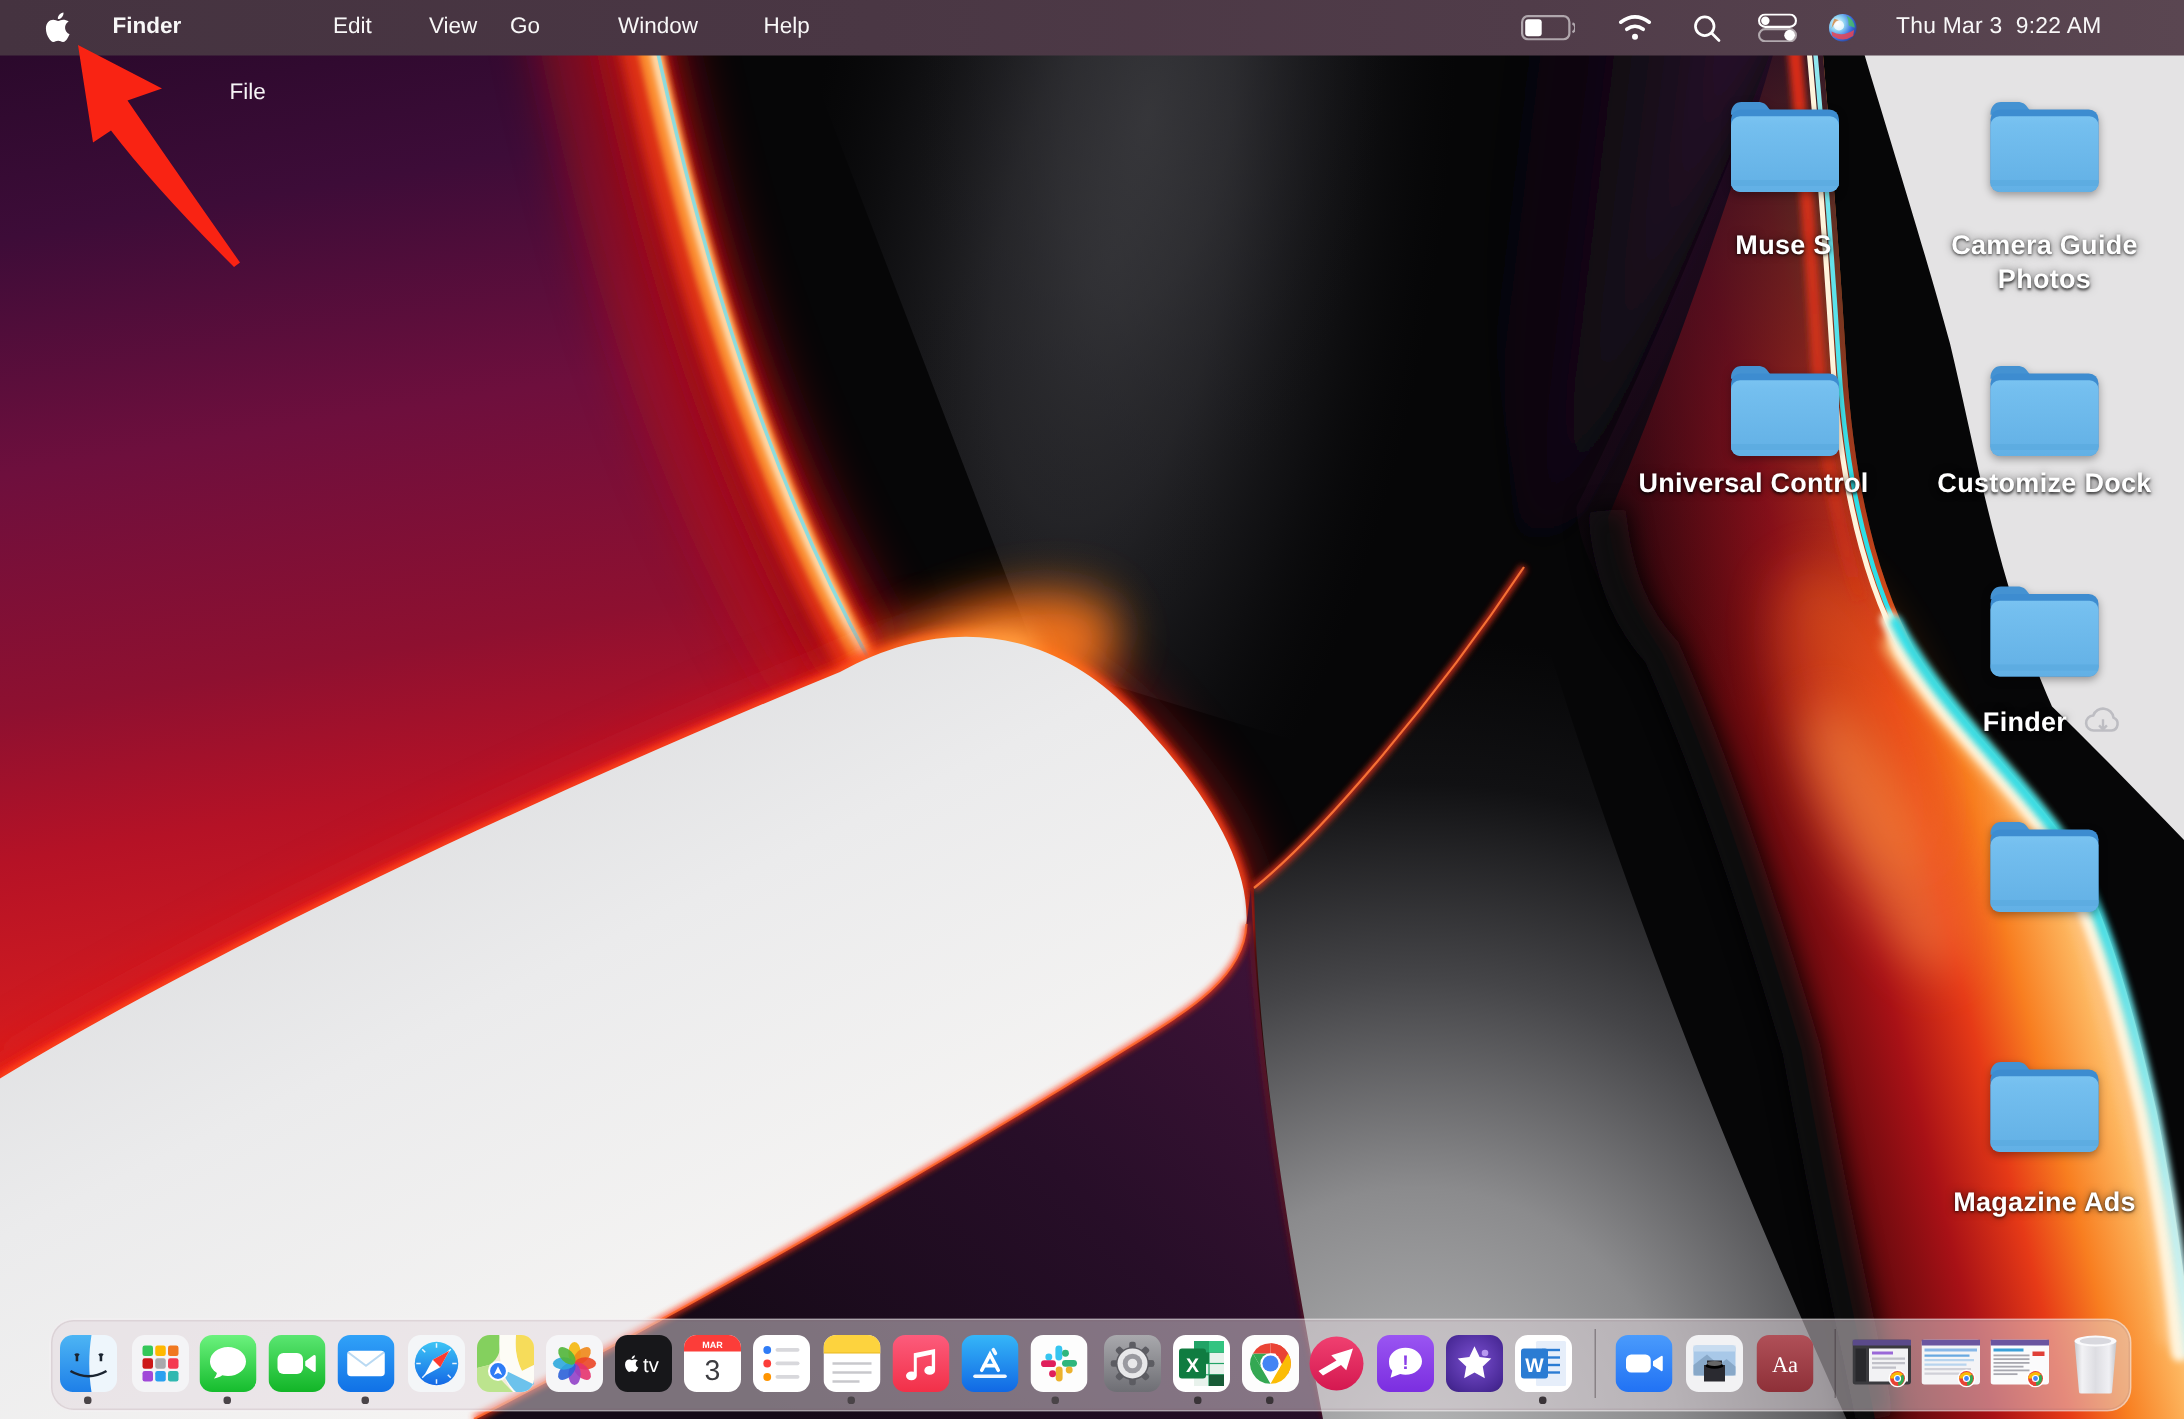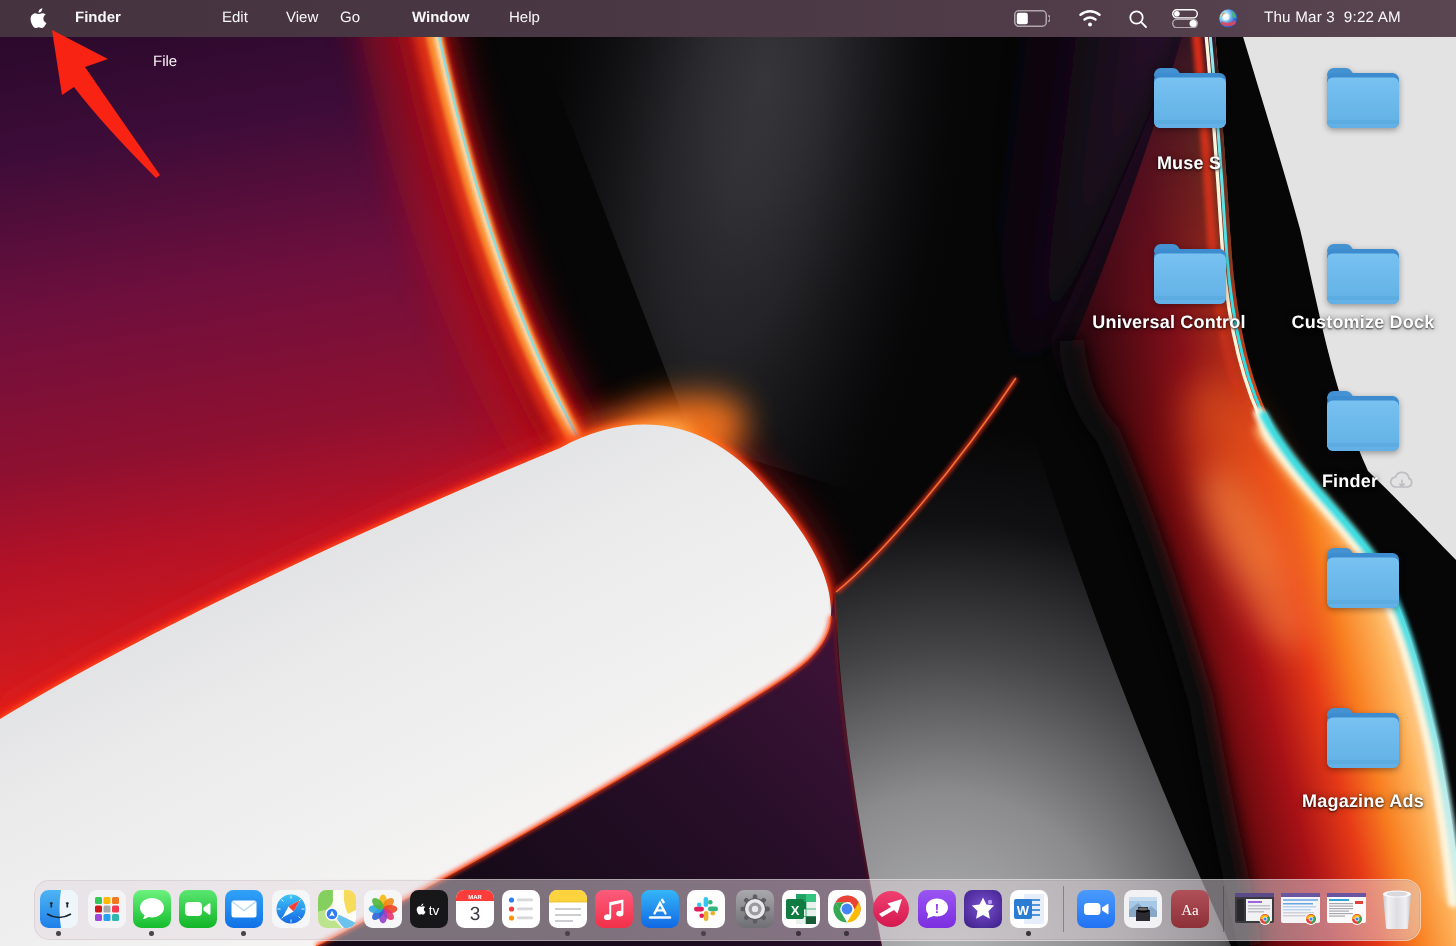--- a/index.html
+++ b/index.html
@@ -161,21 +161,21 @@
 <div class="abs" style="left:0;top:0;width:1456px;height:37px;color:rgba(255,255,255,.96);font-size:15px;">
   <svg class="abs" style="left:29px;top:8px" width="19" height="22" viewBox="0 0 19 22">
     <path fill="#fff" d="M13.1,5.2c-1.1,0-2.5,0.8-3.3,0.8C8.9,6,7.7,5.2,6.5,5.2C4.1,5.3,1.6,7.2,1.6,11.1c0,2.3,0.9,4.8,2,6.4 c0.9,1.3,1.8,2.5,3,2.5c1.2,0,1.7-0.8,3.2-0.8c1.5,0,1.9,0.8,3.2,0.8c1.3,0,2.2-1.2,3-2.5c0.6-1,0.9-1.5,1.4-2.6 c-3.6-1.4-4.2-6.6-0.6-8.5C15.9,5.6,14.1,5.2,13.1,5.2z"></path>
     <path fill="#fff" d="M12.4,3.3c0.6-0.8,1.1-1.9,0.9-3c-1,0.1-2.1,0.7-2.8,1.5C9.9,2.5,9.4,3.6,9.6,4.7C10.7,4.8,11.8,4.1,12.4,3.3z"></path>
   </svg>
   <span class="abs" style="left:75px;top:9px;font-weight:700;">Finder</span>
   <span class="abs" style="left:153px;top:9px;margin-top:44px;">File</span>
   <span class="abs" style="left:222px;top:9px;">Edit</span>
   <span class="abs" style="left:286px;top:9px;">View</span>
   <span class="abs" style="left:340px;top:9px;">Go</span>
-  <span class="abs" style="left:412px;top:9px;font-weight:bold;">Window</span>
+  <span class="abs" style="left:412px;top:9px;">Window</span>
   <span class="abs" style="left:509px;top:9px;">Help</span>
 
   <svg class="abs" style="left:1014px;top:10px" width="36" height="17" viewBox="0 0 36 17">
     <rect x="0.75" y="0.75" width="31.5" height="15.5" rx="4" fill="none" stroke="rgba(255,255,255,.55)" stroke-width="1.5"></rect>
     <path d="M34.3,5.5 a3.3,3.3 0 0 1 0,6" fill="none" stroke="rgba(255,255,255,.55)" stroke-width="1.5"></path>
     <rect x="2.8" y="2.8" width="11" height="11.4" rx="2" fill="#fff"></rect>
   </svg>
 
   <svg class="abs" style="left:1078px;top:9px" width="24" height="18" viewBox="0 0 24 18">
     <path d="M12,15.5 m-2,0 a2,2 0 1 0 4,0 a2,2 0 1 0 -4,0" fill="#fff"></path>
@@ -230,20 +230,21 @@
 </svg>
 
 <div class="abs" style="left:1148px;top:62px;filter:drop-shadow(0 2px 3px rgba(0,0,0,.35))"><svg width="84" height="70">
         <use href="#folder"></use>
       </svg></div>
 <div class="flabel" style="left:1108px;top:152px;width:162px;">Muse S</div>
 
 <div class="abs" style="left:1321px;top:62px;filter:drop-shadow(0 2px 3px rgba(0,0,0,.35))"><svg width="84" height="70">
         <use href="#folder"></use>
       </svg></div>
+<div class="flabel" style="left:1282px;top:152px;width:162px;">Camera Guide<br>Photos</div>
 
 <div class="abs" style="left:1148px;top:238px;filter:drop-shadow(0 2px 3px rgba(0,0,0,.35))"><svg width="84" height="70">
         <use href="#folder"></use>
       </svg></div>
 <div class="flabel" style="left:1088px;top:311px;width:162px;">Universal Control</div>
 
 <div class="abs" style="left:1321px;top:238px;filter:drop-shadow(0 2px 3px rgba(0,0,0,.35))"><svg width="84" height="70">
         <use href="#folder"></use>
       </svg></div>
 <div class="flabel" style="left:1282px;top:311px;width:162px;">Customize Dock</div>

